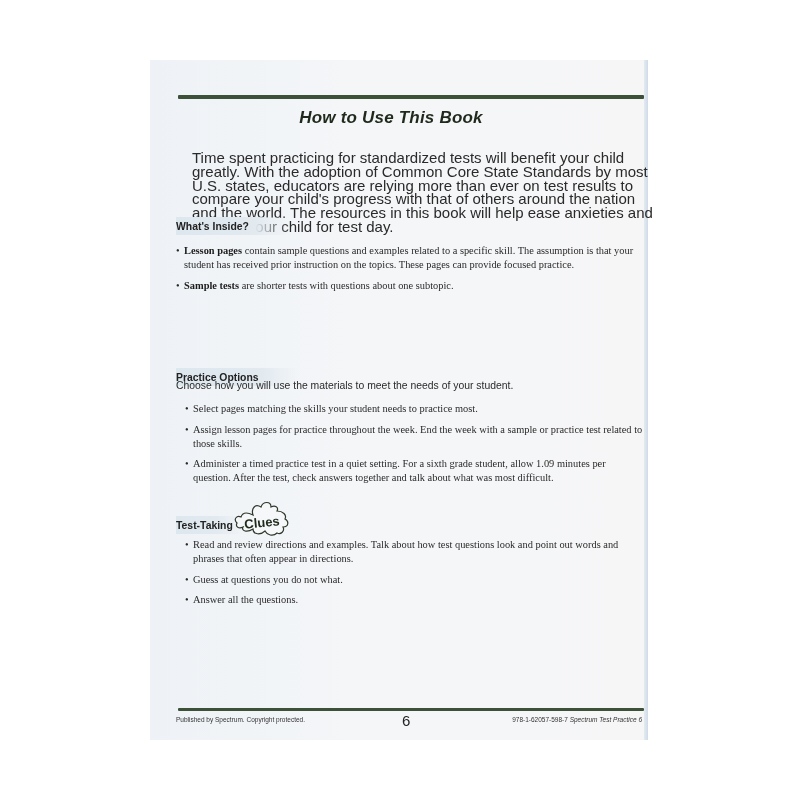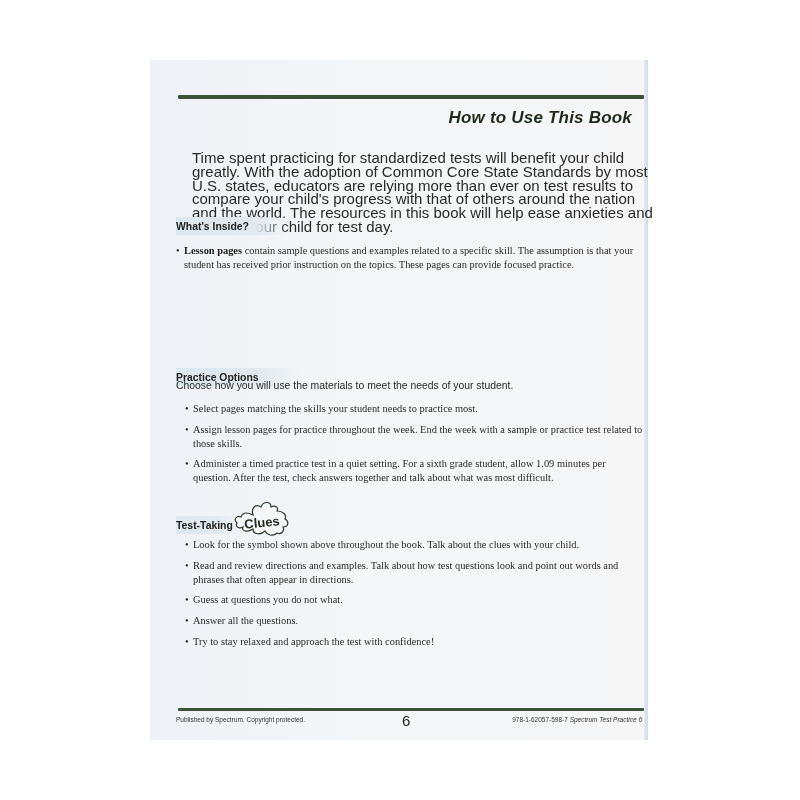--- a/index.html
+++ b/index.html
@@ -16,21 +16,21 @@
       position: absolute; right: 0; top: 0; width: 4px; height: 100%;
       background: linear-gradient(90deg, #e4eaf1, #cfdbe8);
     }
     .rule {
       position: absolute; left: 28px; width: 466px; height: 4px; background: #3d5038;
       border-radius: 1px;
     }
     .rule.top { top: 35px; }
     .rule.bottom { top: 648px; height: 3px; }
     .title {
-      position: absolute; left: 0; width: 482px; top: 48px; text-align: right;
+      position: absolute; left: 0; width: 482px; top: 48px; text-align: center;
       font-size: 17px; font-weight: bold; font-style: italic; color: #1f2a1c;
       letter-spacing: 0.2px;
     }
     .intro {
       position: absolute; left: 26px; top: 75px; width: 462px;
       font-size: 15px; line-height: 13.8px; margin: 16px;
     }
     .section-head {
       position: absolute; left: 26px; font-size: 10.4px; font-weight: bold; color: #222;
       padding: 4px 40px 3px 0;
@@ -61,40 +61,39 @@
 <div class="page">
   <div class="page-edge"></div>
   <div class="rule top"></div>
 
   <div class="title">How to Use This Book</div>
   <p class="intro">Time spent practicing for standardized tests will benefit your child greatly. With the adoption of Common Core State Standards by most U.S. states, educators are relying more than ever on test results to compare your child's progress with that of others around the nation and the world. The resources in this book will help ease anxieties and prepare your child for test day.</p>
 
   <div class="section-head sec-inside">What's Inside?</div>
   <ul class="list list-inside">
     <li><b>Lesson pages</b><span> contain sample questions and examples related to a specific skill. The assumption is that your student has received prior instruction on the topics. These pages can provide focused practice.</span></li>
+    <li><b>Sample tests</b><span> are shorter tests with questions about one subtopic.</span></li>
   </ul>
 
   <div class="section-head sec-practice">Practice Options</div>
   <p class="choose">Choose how you will use the materials to meet the needs of your student.</p>
   <ul class="list list-practice">
     <li>Select pages matching the skills your student needs to practice most.</li>
     <li>Assign lesson pages for practice throughout the week. End the week with a sample or practice test related to those skills.</li>
     <li>Administer a timed practice test in a quiet setting. For a sixth grade student, allow 1.09 minutes per question. After the test, check answers together and talk about what was most difficult.</li>
   </ul>
 
   <div class="section-head sec-clues"><span>Test-Taking</span></div>
   <svg class="clues-badge" viewBox="0 0 62 40">
     <path d="M6 26 C2 22 6 18 10 20 C12 14 18 16 22 18 C20 12 24 6 30 10 C32 4 40 4 40 10 C44 8 48 10 46 14 C52 14 56 18 54 22 C58 24 58 30 52 30 C54 34 50 38 46 36 C42 40 36 38 34 34 C30 38 22 38 22 32 C16 36 10 34 12 30 C8 32 4 30 6 26 Z" fill="#f5f7f8" stroke="#2f3a2c" stroke-width="1.2"></path>
     <text x="31" y="30" text-anchor="middle" font-family="Liberation Sans, sans-serif" font-weight="bold" font-size="13" fill="#1f2a1c" transform="rotate(-6 31 26)">Clues</text>
   </svg>
   <ul class="list list-clues">
-    <li>Look for the symbol shown above throughout the book. Talk about the clues with your child.</li>
     <li>Read and review directions and examples. Talk about how test questions look and point out words and phrases that often appear in directions.</li>
     <li>Guess at questions you do not what.</li>
     <li>Answer all the questions.</li>
-    <li>Try to stay relaxed and approach the test with confidence!</li>
   </ul>
 
   <div class="rule bottom"></div>
   <div class="footer-left">Published by Spectrum. Copyright protected.</div>
   <div class="footer-page">6</div>
   <div class="footer-right"><span>978-1-62057-598-7</span> <i>Spectrum Test Practice 6</i></div>
 </div>
 
 </body></html>

